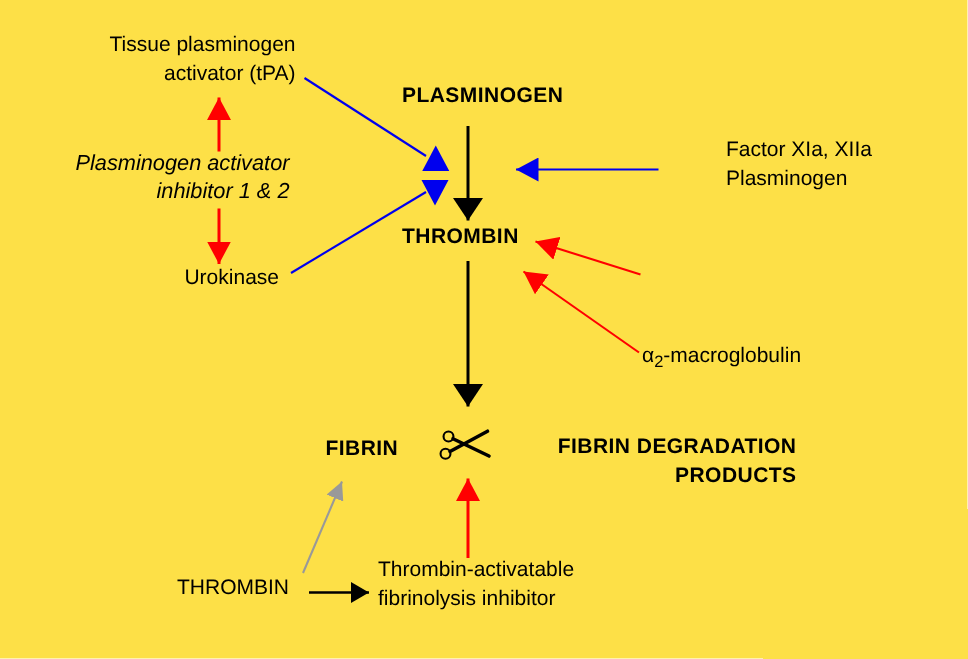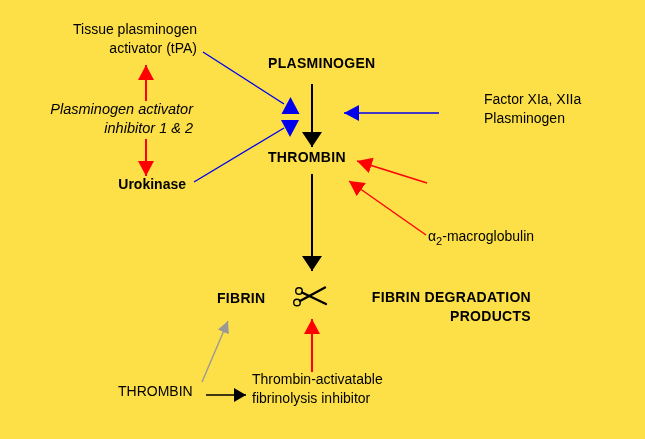--- a/index.html
+++ b/index.html
@@ -84,21 +84,21 @@
   <div class="lbl right" style="top:20px; right:448px;">
     <span>Tissue plasminogen</span><br>
     <span>activator (tPA)</span>
   </div>
 
   <div class="lbl italic right" style="top:100px; right:452px;">
     <span>Plasminogen activator</span><br>
     <span>inhibitor 1 &amp; 2</span>
   </div>
 
-  <div class="lbl" style="top:175px; right:459px;font-weight:bold;">
+  <div class="lbl" style="top:175px; right:459px;">
     <span>Urokinase</span>
   </div>
 
   <div class="lbl bold" style="top:54px; left:268px;">
     <span>PLASMINOGEN</span>
   </div>
 
   <div class="lbl bold" style="top:148px; left:268px;">
     <span>THROMBIN</span>
   </div>

